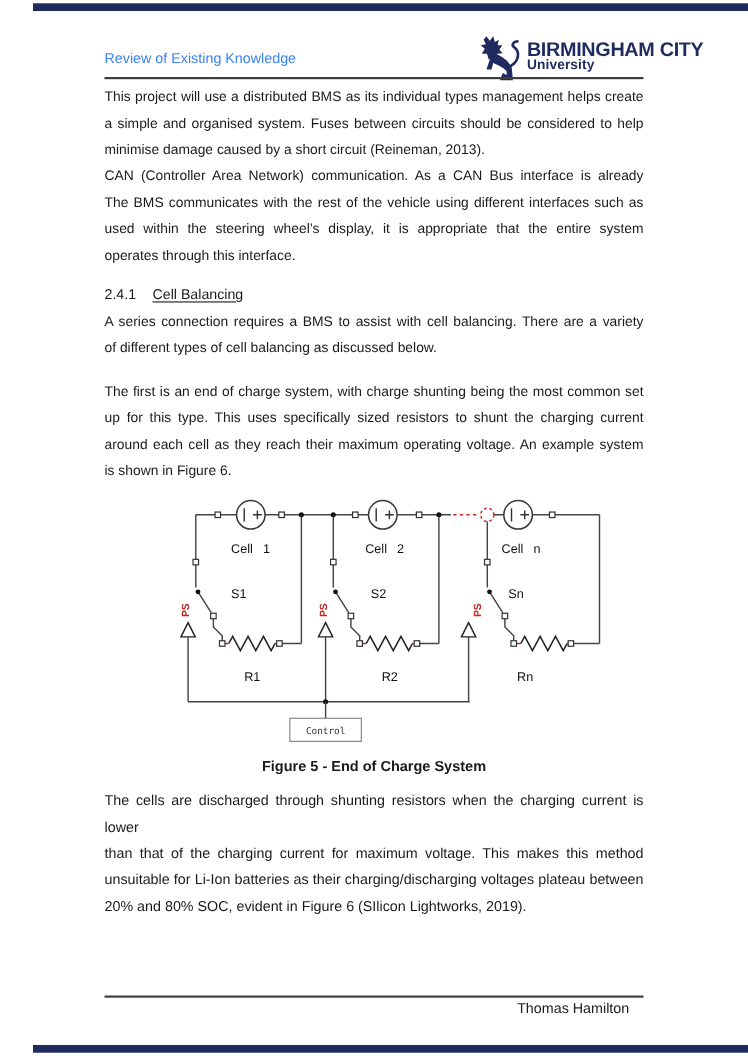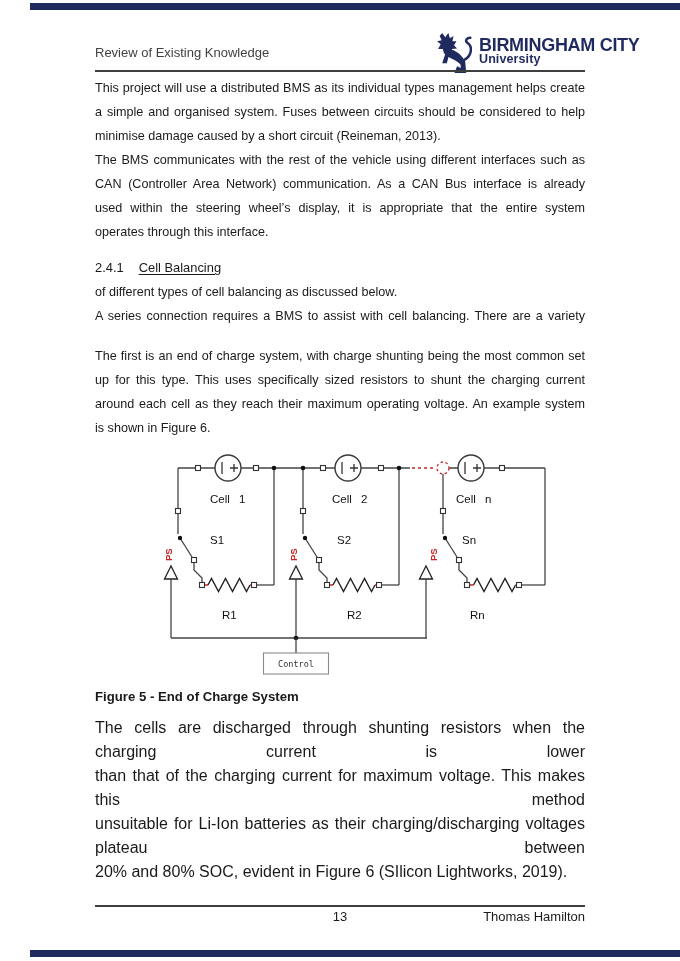--- a/index.html
+++ b/index.html
@@ -4,21 +4,21 @@
 <style>
   html,body{margin:0;padding:0;background:#e9e9e9;}
   .page{
     position:relative;width:680px;height:961px;background:#ffffff;
     font-family:"Liberation Sans", sans-serif;color:#1a1a1a;overflow:hidden;
     margin:0 auto;
   }
   .accent-bar{position:absolute;left:30px;width:650px;height:7px;background:#1f2a5f;}
   #top-bar{top:3px;}
   #bottom-bar{top:950px;}
-  .header-title{position:absolute;left:95px;top:45px;font-size:13px;color:#404040;}
+  .header-title{position:absolute;left:95px;top:45px;font-size:13px;color:#3b82f6;}
   .logo{position:absolute;left:436px;top:31px;width:230px;height:44px;}
   .logo-lion{position:absolute;left:0;top:0;width:38px;height:44px;}
   .logo-text{position:absolute;left:43px;top:6px;color:#1f2a5f;}
   .brand-name{font-size:18px;font-weight:bold;letter-spacing:-0.3px;line-height:16px;white-space:nowrap;}
   .brand-sub{font-size:12.5px;font-weight:bold;letter-spacing:0.1px;line-height:13px;}
   .rule{position:absolute;left:95px;width:490px;height:2px;background:#3f3f3f;}
   #header-rule{top:70px;}
   #footer-rule{top:905px;}
   .body-text{
     position:absolute;left:95px;top:76px;width:490px;
@@ -26,27 +26,27 @@
   }
   .jline{text-align:justify;text-align-last:justify;}
   .jlast{text-align-last:left;}
   .para{margin:0;}
   .para-gap{margin-top:16px;}
   .section-heading{margin-top:12px;height:24px;line-height:24px;font-size:12.9px;}
   .section-number{margin-right:15px;margin-top:33px;}
   .section-title{text-decoration:underline;text-underline-offset:2px;}
   .figure{position:absolute;left:0;top:448px;width:628px;height:235px;}
   .figure-caption{
-    position:absolute;left:95px;top:689px;width:490px;
+    position:absolute;left:95px;top:689px;width:490px;text-align:center;
     font-size:13.2px;font-weight:bold;
   }
-  .para5{position:absolute;left:95px;top:716px;width:490px;font-size:16px;line-height:24px;}
+  .para5{position:absolute;left:95px;top:716px;width:490px;font-size:13px;line-height:24px;}
   .footer-row{position:absolute;left:95px;top:909px;width:490px;height:20px;font-size:13px;}
   .page-number{position:absolute;left:0;width:100%;text-align:center;top:0;}
-  .author-name{position:absolute;right:0;top:0;text-align:center;}
+  .author-name{position:absolute;right:13px;top:0;text-align:center;}
   svg text{font-family:"Liberation Sans", sans-serif;}
 </style>
 </head>
 <body>
 
 <div class="page">
 
   <div id="top-bar" class="accent-bar"></div>
 
   <div class="header-title">Review of Existing Knowledge</div>
@@ -69,31 +69,31 @@
 
   <div id="header-rule" class="rule"></div>
 
   <div class="body-text">
     <div class="para">
         <div class="jline">This project will use a distributed BMS as its individual types management helps create</div>
         <div class="jline">a simple and organised system. Fuses between circuits should be considered to help</div>
         <div class="jline jlast">minimise damage caused by a short circuit (Reineman, 2013).</div>
       </div>
     <div class="para">
+        <div class="jline">CAN (Controller Area Network) communication. As a CAN Bus interface is already</div>
         <div class="jline">The BMS communicates with the rest of the vehicle using different interfaces such as</div>
-        <div class="jline">CAN (Controller Area Network) communication. As a CAN Bus interface is already</div>
         <div class="jline">used within the steering wheel’s display, it is appropriate that the entire system</div>
         <div class="jline jlast">operates through this interface.</div>
       </div>
     <div class="section-heading">
       <span class="section-number">2.4.1</span><span class="section-title">Cell Balancing</span>
     </div>
     <div class="para">
+        <div class="jline">A series connection requires a BMS to assist with cell balancing. There are a variety</div>
         <div class="jline jlast">of different types of cell balancing as discussed below.</div>
-        <div class="jline">A series connection requires a BMS to assist with cell balancing. There are a variety</div>
       </div>
     <div class="para para-gap">
         <div class="jline">The first is an end of charge system, with charge shunting being the most common set</div>
         <div class="jline">up for this type. This uses specifically sized resistors to shunt the charging current</div>
         <div class="jline">around each cell as they reach their maximum operating voltage. An example system</div>
         <div class="jline jlast">is shown in Figure 6.</div>
       </div>
   </div>
 
   <div class="figure">
@@ -228,18 +228,17 @@
 
   <div class="para5">
       <div class="jline">The cells are discharged through shunting resistors when the charging current is lower</div>
       <div class="jline">than that of the charging current for maximum voltage. This makes this method</div>
       <div class="jline">unsuitable for Li-Ion batteries as their charging/discharging voltages plateau between</div>
       <div class="jline jlast">20% and 80% SOC, evident in Figure 6 (SIlicon Lightworks, 2019).</div>
     </div>
 
   <div id="footer-rule" class="rule"></div>
   <div class="footer-row">
-    <span class="page-number">13</span>
     <span class="author-name">Thomas Hamilton</span>
   </div>
 
   <div id="bottom-bar" class="accent-bar"></div>
 </div>
 
 </body></html>

